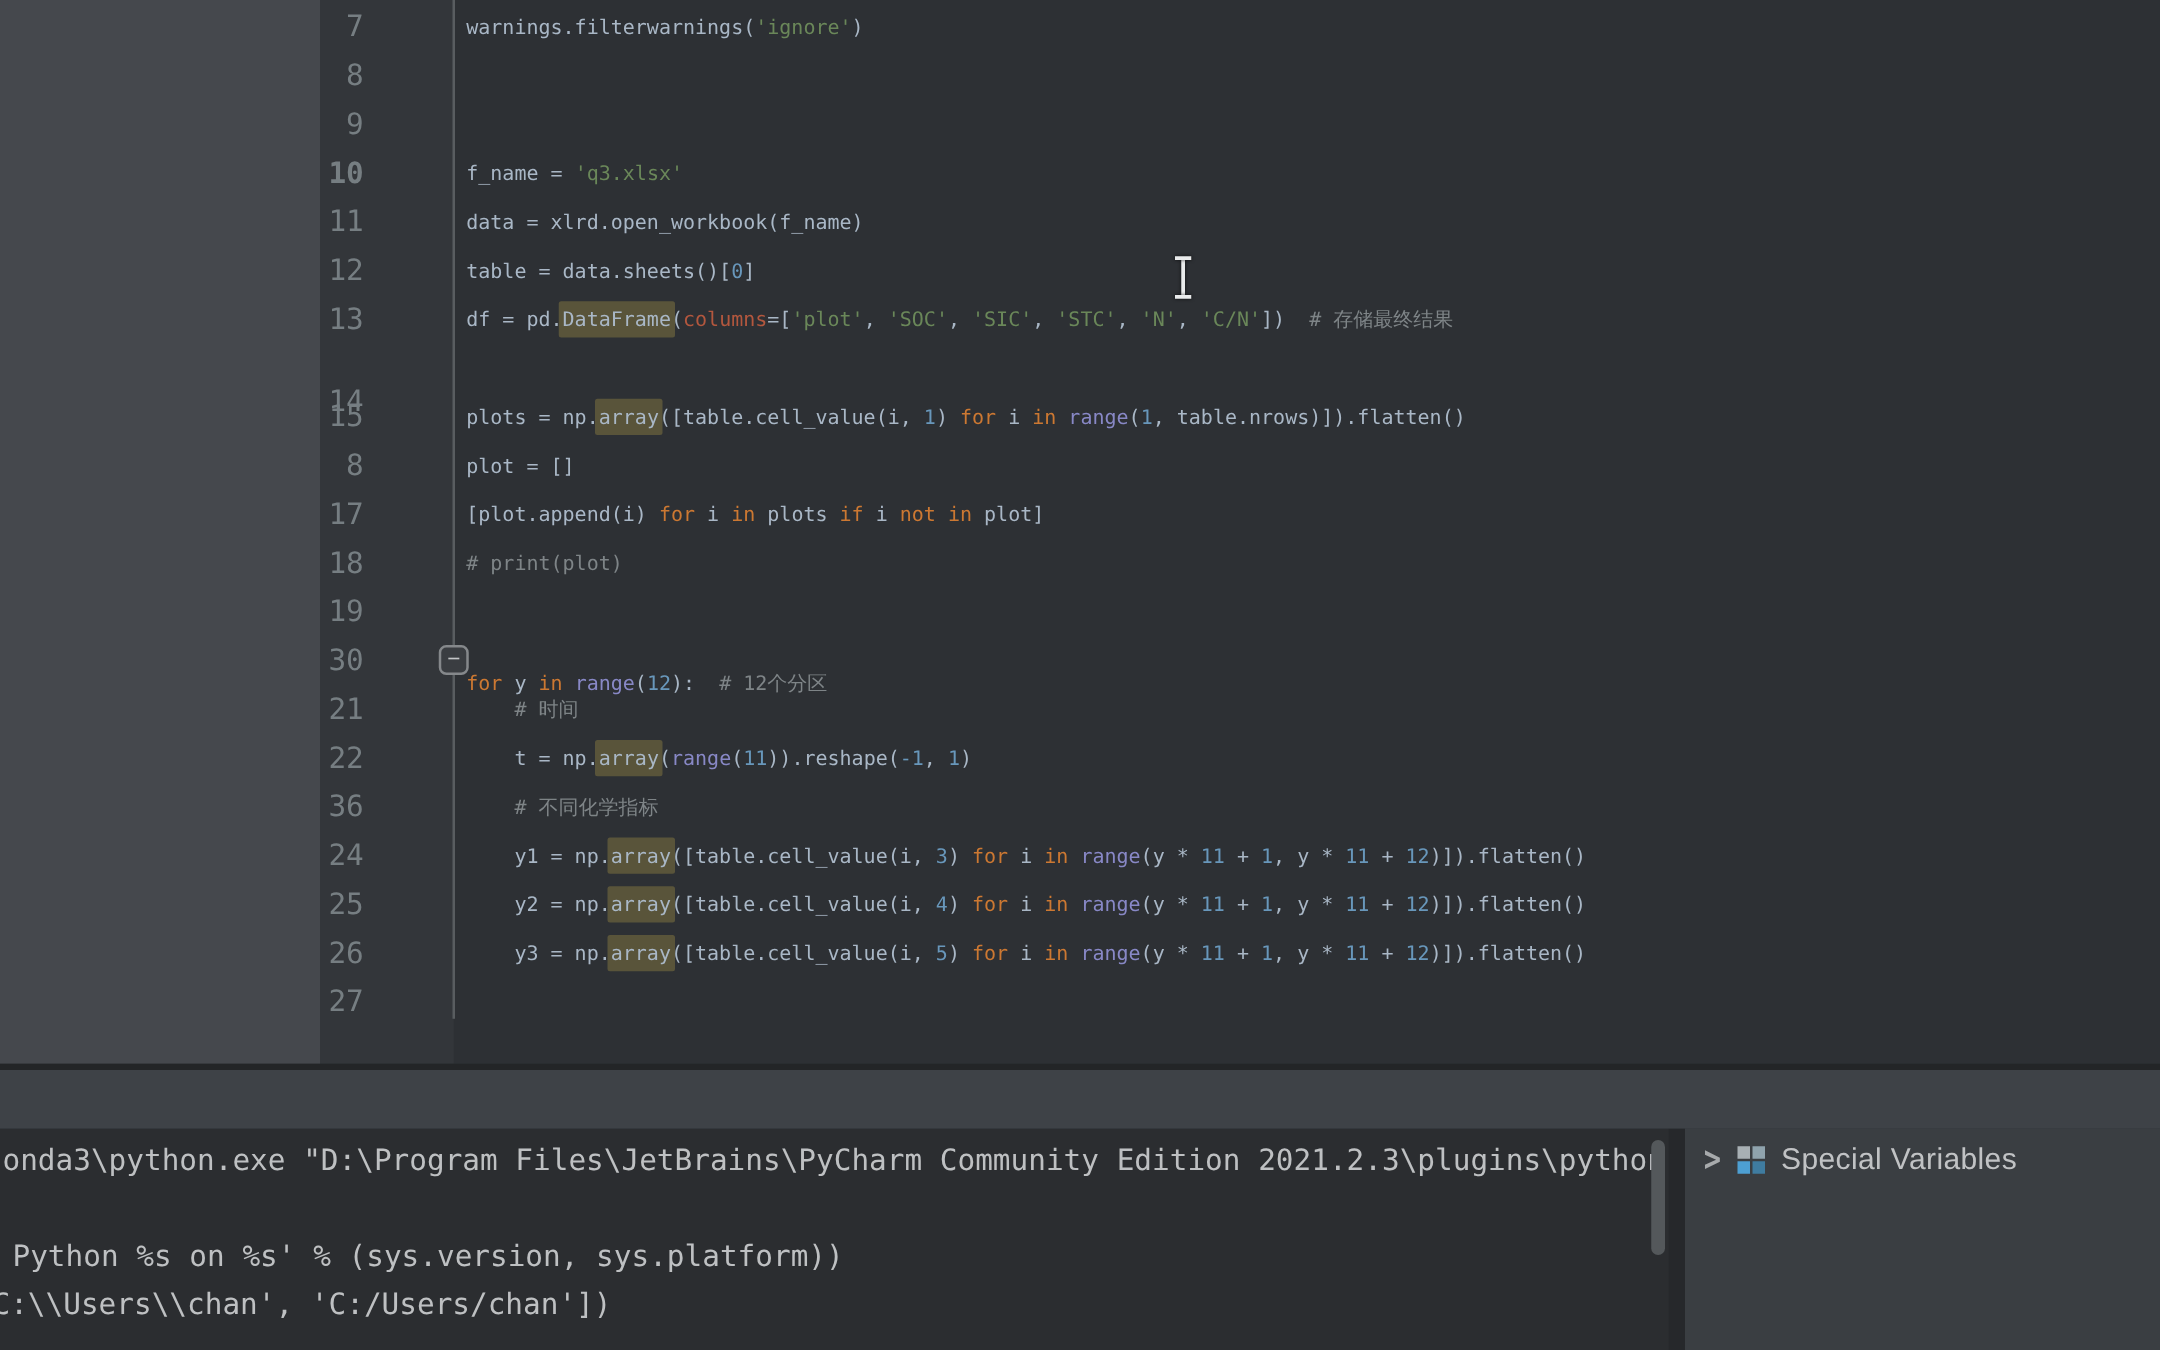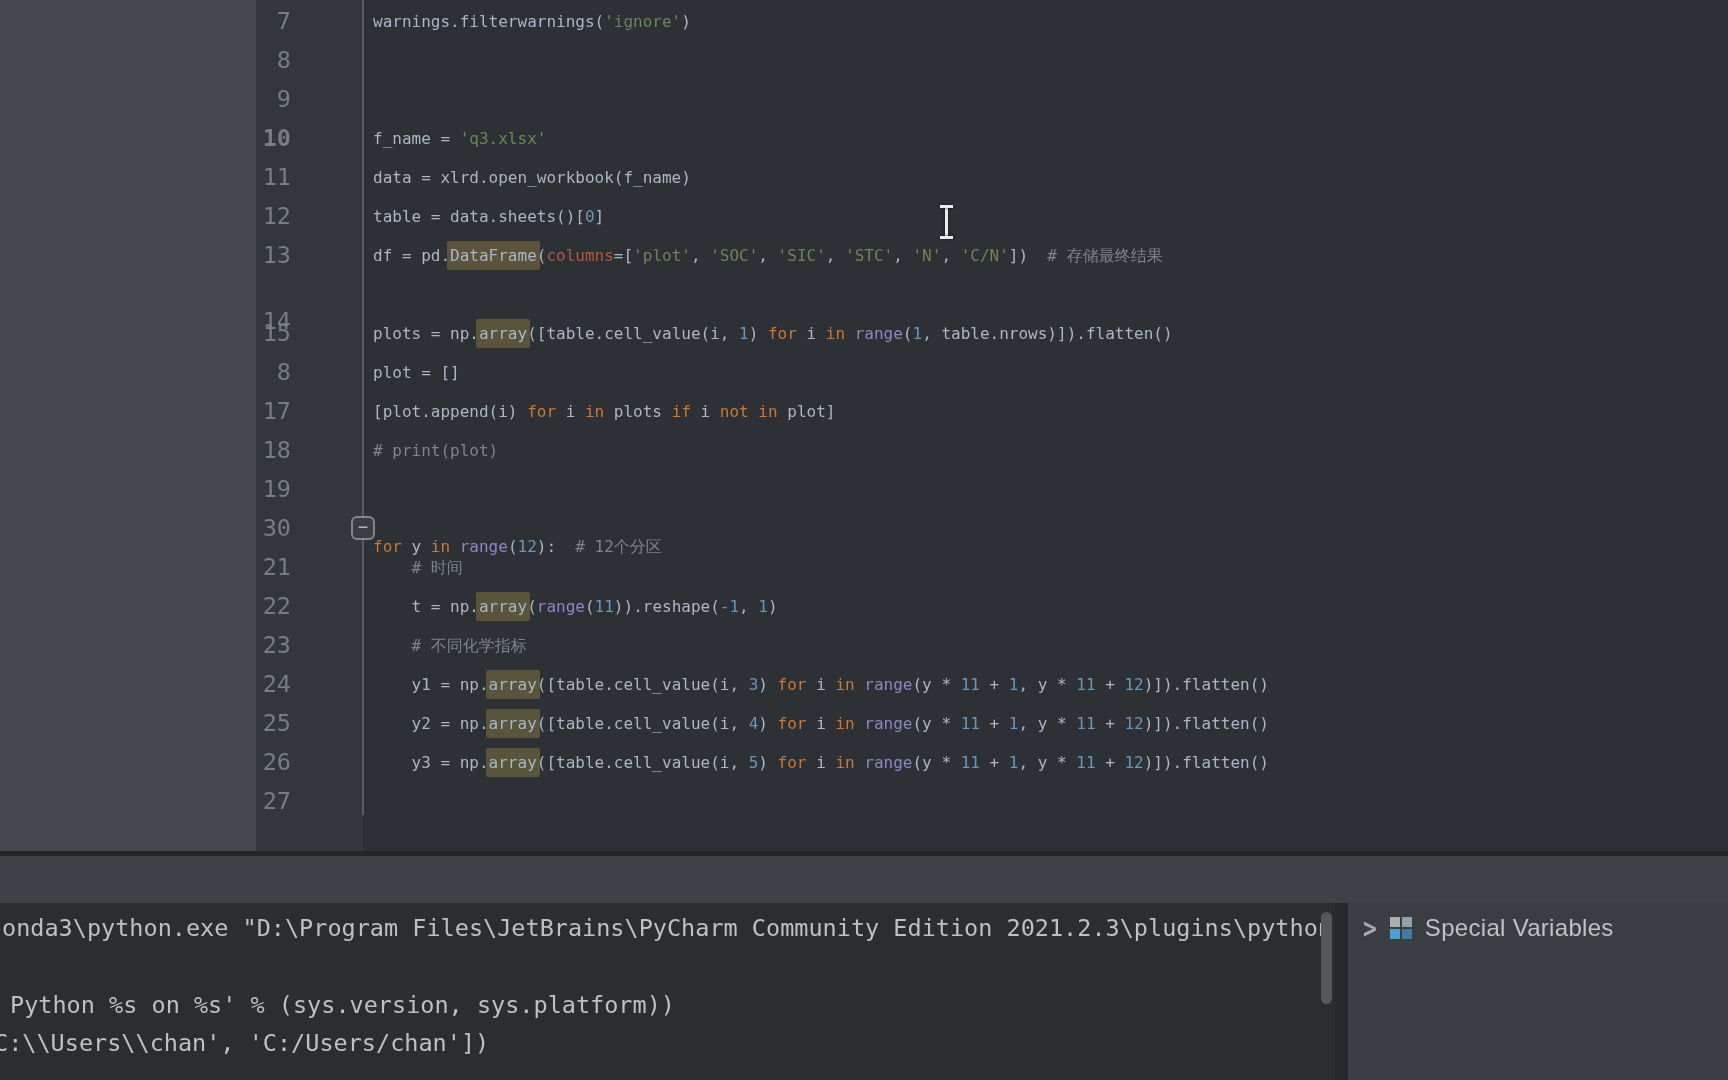--- a/index.html
+++ b/index.html
@@ -96,21 +96,21 @@
       <div class="ln" style="top: 431px;">18</div>
       <div class="cl" style="top: 431px;"><span class="tk-com"># print(plot)</span></div>
       <div class="ln" style="top: 470px;">19</div>
       <div class="cl" style="top: 470px;"></div>
       <div class="ln" style="top: 509px;">30</div>
       <div class="cl" style="top: 482px; margin-top: 45px;"><span class="tk-kw">for</span><span class="tk-def"> y </span><span class="tk-kw">in</span><span class="tk-def"> </span><span class="tk-builtin">range</span><span class="tk-def">(</span><span class="tk-num">12</span><span class="tk-def">):  </span><span class="tk-com"># 12个分区</span></div>
       <div class="ln" style="top: 548px;">21</div>
       <div class="cl" style="top: 548px;"><span class="tk-def">    </span><span class="tk-com"># 时间</span></div>
       <div class="ln" style="top: 587px;">22</div>
       <div class="cl" style="top: 587px;"><span class="tk-def">    t = np.</span><span class="tk-hl">array</span><span class="tk-def">(</span><span class="tk-builtin">range</span><span class="tk-def">(</span><span class="tk-num">11</span><span class="tk-def">)).reshape(</span><span class="tk-num">-1</span><span class="tk-def">, </span><span class="tk-num">1</span><span class="tk-def">)</span></div>
-      <div class="ln" style="top: 626px;">23</div>
+      <div class="ln" style="top: 626px;">36</div>
       <div class="cl" style="top: 626px;"><span class="tk-def">    </span><span class="tk-com"># 不同化学指标</span></div>
       <div class="ln" style="top: 665px;">24</div>
       <div class="cl" style="top: 665px;"><span class="tk-def">    y1 = np.</span><span class="tk-hl">array</span><span class="tk-def">([table.cell_value(i, </span><span class="tk-num">3</span><span class="tk-def">) </span><span class="tk-kw">for</span><span class="tk-def"> i </span><span class="tk-kw">in</span><span class="tk-def"> </span><span class="tk-builtin">range</span><span class="tk-def">(y * </span><span class="tk-num">11</span><span class="tk-def"> + </span><span class="tk-num">1</span><span class="tk-def">, y * </span><span class="tk-num">11</span><span class="tk-def"> + </span><span class="tk-num">12</span><span class="tk-def">)]).flatten()</span></div>
       <div class="ln" style="top: 704px;">25</div>
       <div class="cl" style="top: 704px;"><span class="tk-def">    y2 = np.</span><span class="tk-hl">array</span><span class="tk-def">([table.cell_value(i, </span><span class="tk-num">4</span><span class="tk-def">) </span><span class="tk-kw">for</span><span class="tk-def"> i </span><span class="tk-kw">in</span><span class="tk-def"> </span><span class="tk-builtin">range</span><span class="tk-def">(y * </span><span class="tk-num">11</span><span class="tk-def"> + </span><span class="tk-num">1</span><span class="tk-def">, y * </span><span class="tk-num">11</span><span class="tk-def"> + </span><span class="tk-num">12</span><span class="tk-def">)]).flatten()</span></div>
       <div class="ln" style="top: 743px;">26</div>
       <div class="cl" style="top: 743px;"><span class="tk-def">    y3 = np.</span><span class="tk-hl">array</span><span class="tk-def">([table.cell_value(i, </span><span class="tk-num">5</span><span class="tk-def">) </span><span class="tk-kw">for</span><span class="tk-def"> i </span><span class="tk-kw">in</span><span class="tk-def"> </span><span class="tk-builtin">range</span><span class="tk-def">(y * </span><span class="tk-num">11</span><span class="tk-def"> + </span><span class="tk-num">1</span><span class="tk-def">, y * </span><span class="tk-num">11</span><span class="tk-def"> + </span><span class="tk-num">12</span><span class="tk-def">)]).flatten()</span></div>
       <div class="ln" style="top: 782px;">27</div>
       <div class="cl" style="top: 782px;"></div>
     </div>

